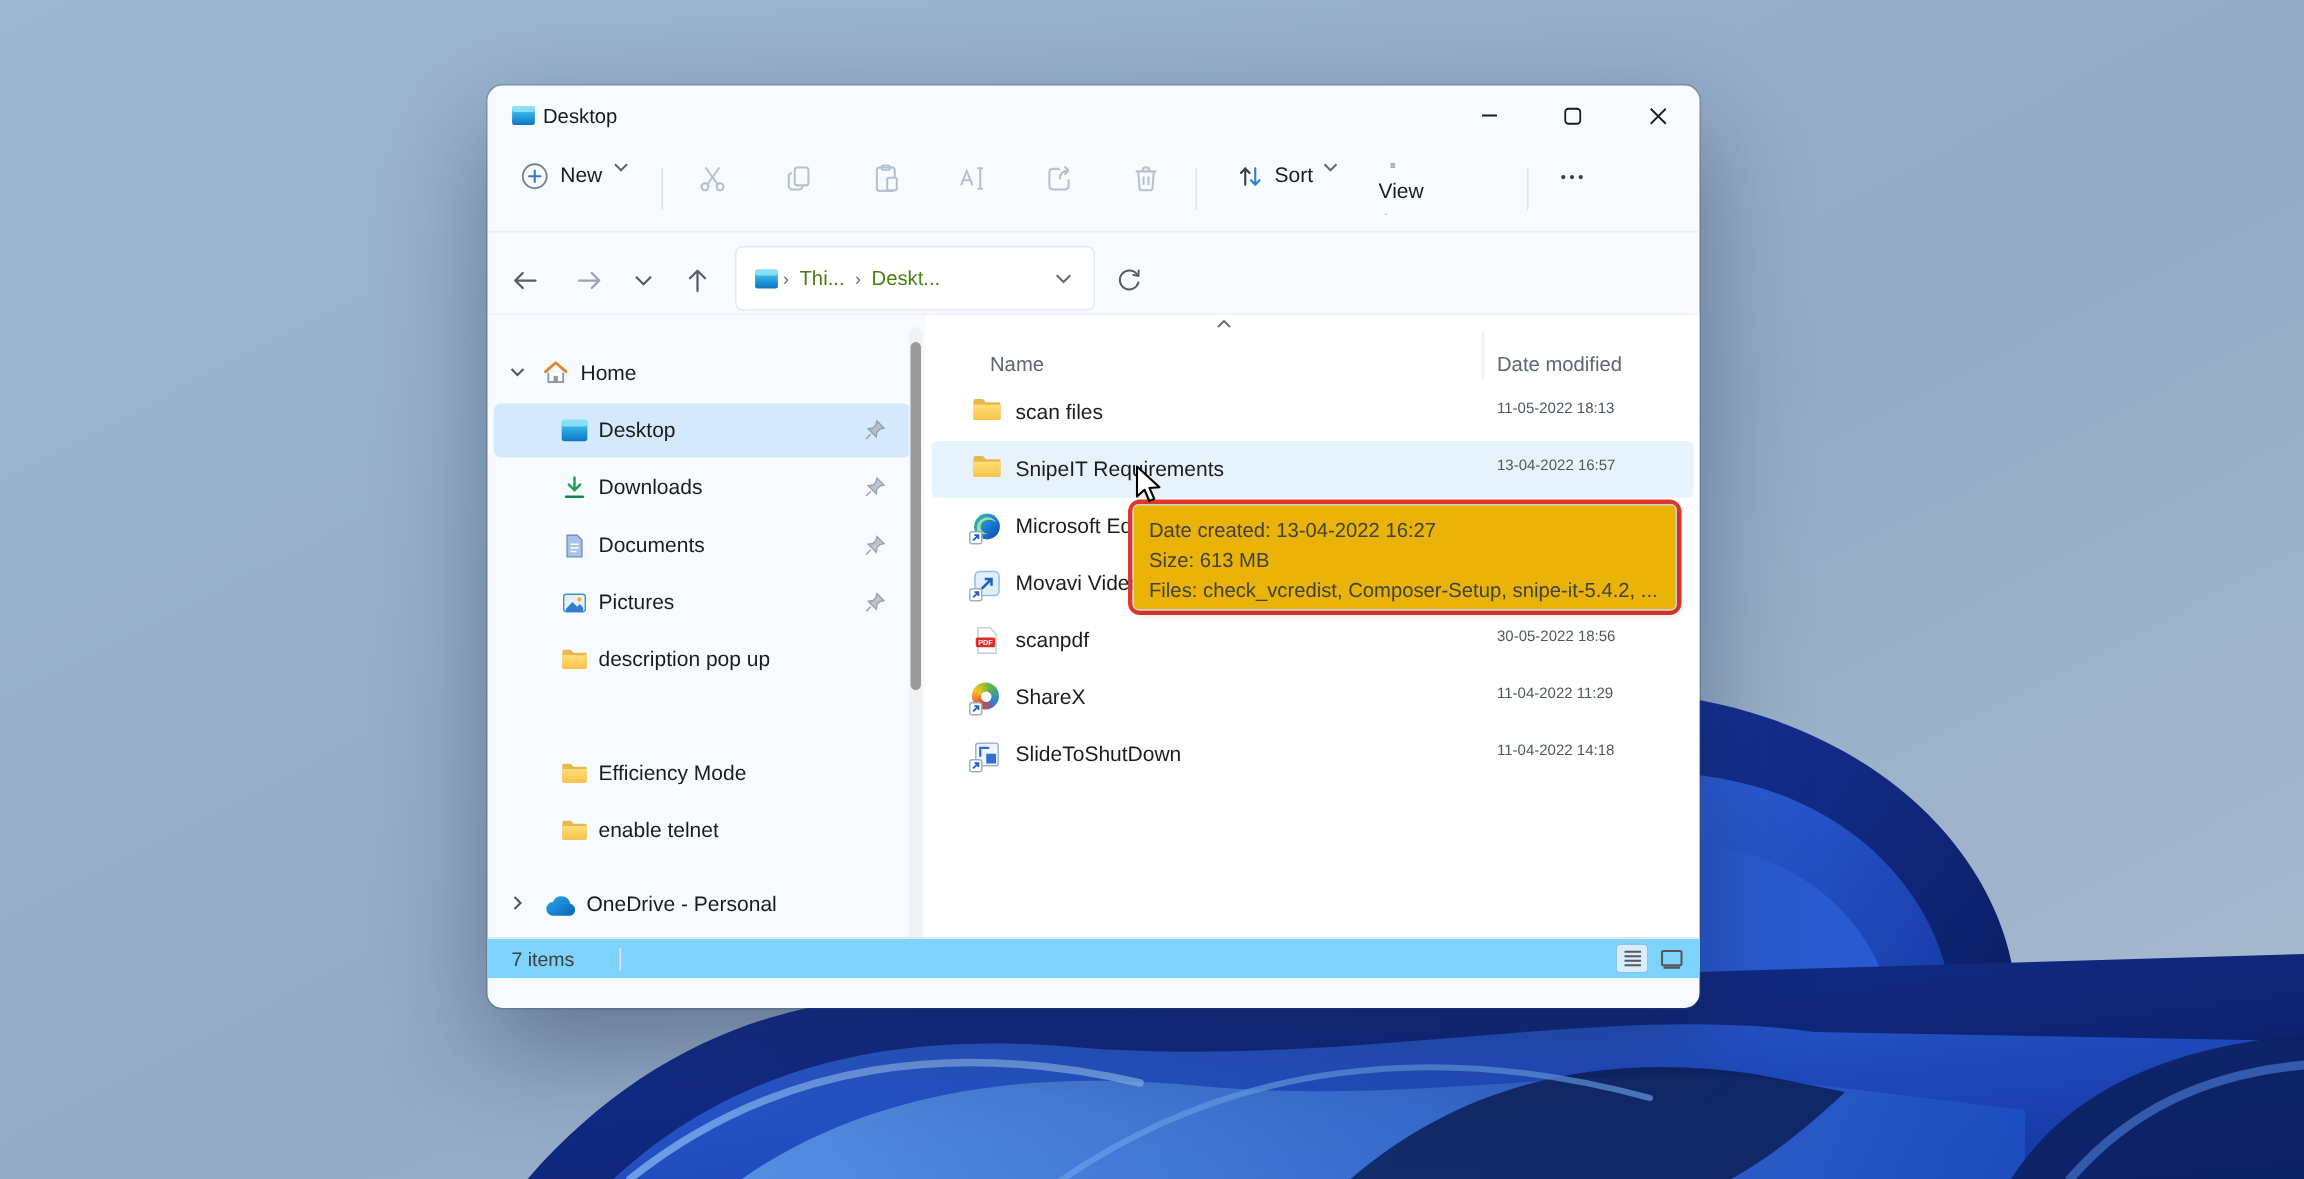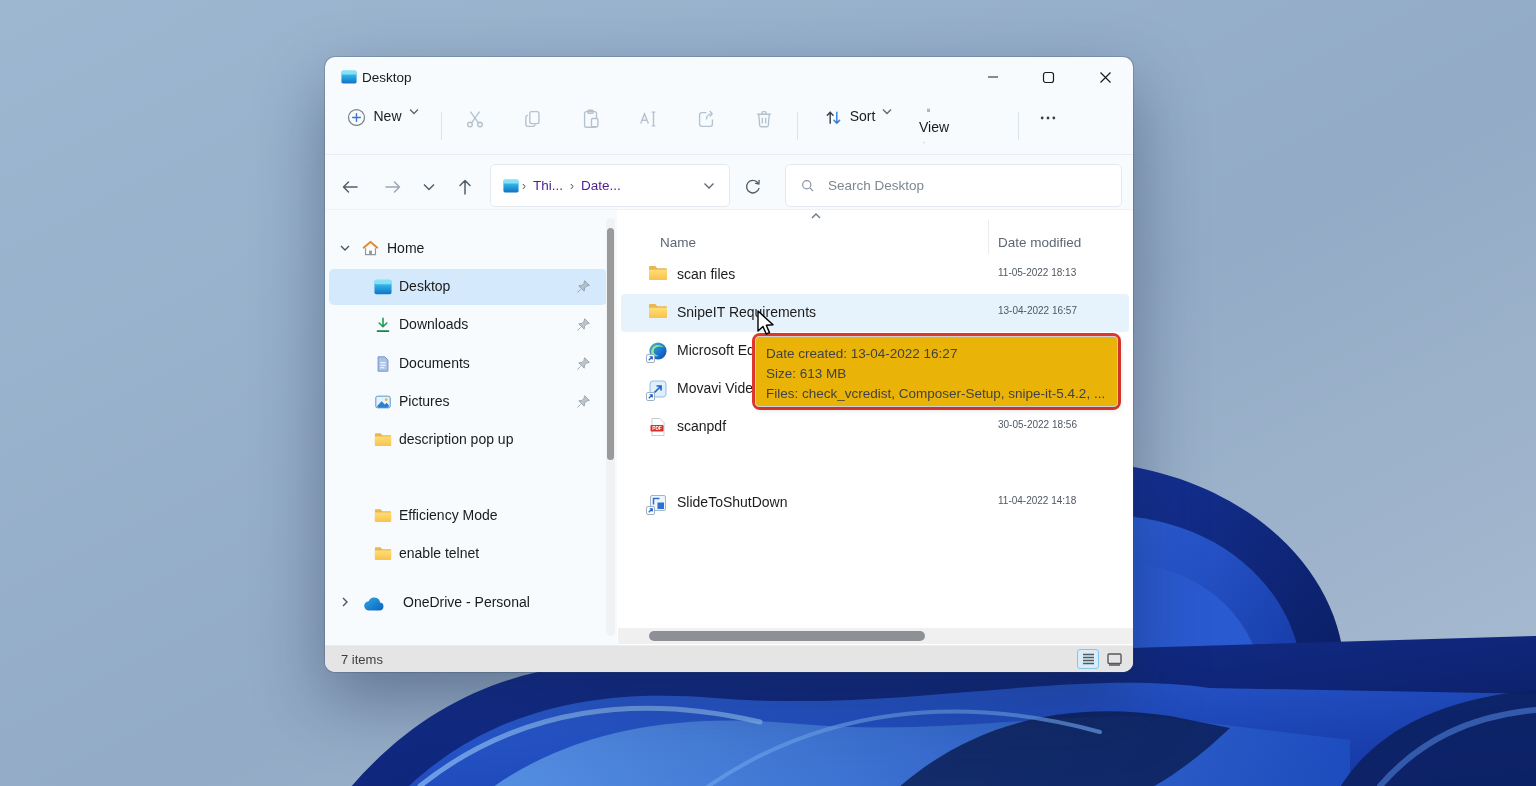--- a/index.html
+++ b/index.html
@@ -27,21 +27,21 @@
   .toolbar { left:0; top:40px; width:808px; height:58px; }
   .tb-divider { top:15px; width:1px; height:28px; background:#dde3ea; }
   .tb-btn { top:11px; height:36px; border:none; background:transparent; border-radius:5px; display:flex; align-items:flex-start; justify-content:center; gap:7px; font-size:14px; color:#1b1b1b; font-family:"Liberation Sans",sans-serif; }
   .tb-iconbtn { width:36px; }
   .toolbar-sep-line { left:0; top:97px; width:808px; height:1px; background:#e8edf3; }
 
   
   .navrow { left:0; top:98px; width:808px; height:55px; }
   .nav-btn { top:16px; width:32px; height:32px; border:none; background:transparent; border-radius:5px; display:flex; align-items:center; justify-content:center; }
   .crumb-box { left:165px; top:9px; width:240px; height:43px; background:#ffffff; border:1px solid #e4e9ef; border-radius:5px; display:flex; align-items:center; padding:0 14px 0 12px; }
-  .crumb-text { font-size:13.5px; color:#4c1d95; margin:0 4px; white-space:nowrap; }
+  .crumb-text { font-size:13.5px; color:#4d7c0f; margin:0 4px; white-space:nowrap; }
   .crumb-sep { color:#5f6a76; font-size:12px; margin:0 3px; }
   .search-box { left:460px; top:9px; width:337px; height:43px; background:#ffffff; border:1px solid #e4e9ef; border-radius:5px; display:flex; align-items:center; padding:0 12px 0 14px; }
   .search-box input { border:none; outline:none; flex:1; margin-left:13px; font-size:13.5px; color:#333; font-family:"Liberation Sans",sans-serif; background:transparent; }
   .search-box input::placeholder { color:#7d8791; }
 
   
   .content-sep { left:0; top:152px; width:808px; height:1px; background:#eef2f6; }
 
   
   .sidebar { left:0; top:153px; width:292px; height:435px; }
@@ -69,21 +69,21 @@
   
   .red-annotation { left:427px; top:276px; width:369px; height:77px; border:3px solid #e0382d; border-radius:8px; z-index:6; }
   .tooltip { position:absolute; left:0; top:0; right:0; bottom:0; background:#eab308; border:1px solid #cfcfcf; border-radius:4px; padding:7px 10px; box-shadow:2px 3px 6px rgba(0,0,0,.12); }
   .tooltip div { font-size:13.5px; line-height:20px; color:#424242; white-space:nowrap; overflow:hidden; }
 
   
   .h-scroll-track { left:293px; top:571px; width:515px; height:16px; background:#f0f0f0; }
   .h-scroll-thumb { left:31px; top:3px; width:276px; height:10px; background:#8d9196; border-radius:5px; }
 
   
-  .statusbar { left:0; top:588px; width:876px; height:27px; background:#e5e5e5; border-top:1px solid #ececec; }
+  .statusbar { left:0; top:568px; width:876px; height:27px; background:#7dd3fc; border-top:1px solid #ececec; }
   .status-text { left:16px; top:6px; font-size:13px; color:#3d3d3d; }
   .status-divider { left:88px; top:6px; width:1px; height:15px; background:#e4e4e4; }
   .view-toggle { top:3px; width:22px; height:20px; border:1px solid transparent; background:transparent; border-radius:3px; display:flex; align-items:center; justify-content:center; }
   .view-toggle.active { background:#d9ecf9; border-color:#84c6ee; }
 
   .cursor { z-index:9; }
   svg { display:block; }
 </style>
 </head>
 <body>
@@ -281,42 +281,35 @@
     <div class="abs crumb-box">
       <span>
         <svg width="16" height="14" viewBox="0 0 20 17">
             <rect x="0.5" y="0.5" width="19" height="16" rx="2" fill="url(#dskG)"></rect>
             <rect x="0.5" y="0.5" width="19" height="5" rx="2" fill="#8fe5f7" opacity=".85"></rect>
           </svg>
       </span>
       <span class="crumb-sep">›</span>
       <span class="crumb-text">Thi...</span>
       <span class="crumb-sep">›</span>
-      <span class="crumb-text">Date...</span>
+      <span class="crumb-text">Deskt...</span>
       <span style="margin-left:auto;">
         <svg width="12" height="8" viewBox="0 0 12 8" fill="none" stroke="#5c6670" stroke-width="1.3">
             <path d="M1.5 1.5 l4.5 4.5 4.5-4.5"></path>
           </svg>
       </span>
     </div>
 
     <button class="abs nav-btn" style="left:412px;">
       <svg width="18" height="18" viewBox="0 0 20 20" fill="none" stroke="#545e69" stroke-width="1.5" stroke-linecap="round">
           <path d="M16.6 11.5 a7 7 0 1 1 -1.2-6.2"></path>
           <path d="M16.8 2.6 l-.2 4 -3.8-.6"></path>
         </svg>
     </button>
 
-    <div class="abs search-box">
-      <svg width="15" height="15" viewBox="0 0 20 20" fill="none" stroke="#8b97a3" stroke-width="1.6">
-          <circle cx="9" cy="9" r="5.5"></circle>
-          <path d="M13.3 13.3 L17.5 17.5"></path>
-        </svg>
-      <input type="text" placeholder="Search Desktop" style="">
-    </div>
   </div>
   <div class="abs content-sep"></div>
 
   <div class="abs sidebar">
 
     <div class="abs side-item" style="top:21px;">
       <span class="side-chevron">
           <svg width="14" height="14" viewBox="0 0 14 14" fill="none" stroke="#4d565f" stroke-width="1.4">
             <path d="M3 5 l4 4 4-4"></path>
           </svg>
@@ -431,21 +424,21 @@
       <span class="side-chevron">
           <svg width="14" height="14" viewBox="0 0 14 14" fill="none" stroke="#4d565f" stroke-width="1.4">
             <path d="M5 3 l4 4 -4 4"></path>
           </svg>
         </span>
       <span class="abs" style="left:34px; top:12px;">
         <svg width="22" height="14" viewBox="0 0 22 14">
             <path d="M6 13.5 h10.5 a4 4 0 0 0 .6-7.95 A6 6 0 0 0 5.6 4.3 4.6 4.6 0 0 0 6 13.5 Z" fill="url(#cloudG)"></path>
           </svg>
       </span>
-      <span class="side-label" style="left:62px;margin-left:12px;">OneDrive - Personal</span>
+      <span class="side-label" style="left:62px;">OneDrive - Personal</span>
     </div>
 
     <div class="abs side-scroll-track">
       <div class="abs side-scroll-thumb"></div>
     </div>
   </div>
 
   <div class="abs filepane">
     <span class="abs sort-caret">
       <svg width="12" height="8" viewBox="0 0 12 8" fill="none" stroke="#6a7480" stroke-width="1.3">
@@ -515,20 +508,34 @@
         <svg width="20" height="20" viewBox="0 0 20 20">
             <path d="M4 1.5 h8 l4 4 V18.5 H4 Z" fill="#ffffff" stroke="#c6cdd4"></path>
             <rect x="2.5" y="8" width="13" height="6.5" rx="1.2" fill="#d93025"></rect>
             <text x="9" y="12.9" font-size="4.8" fill="#ffffff" text-anchor="middle" font-family="Liberation Sans, sans-serif" font-weight="bold">PDF</text>
           </svg>
       </span>
       <span class="row-name">scanpdf</span>
       <span class="row-date">30-05-2022 18:56</span>
     </div>
 
+    <div class="abs file-row" style="top:236px;">
+      <span class="row-icon">
+        <span style="display:block; width:18px; height:18px; border-radius:50%; background:conic-gradient(from 210deg, #e23c3c, #f6c51d 90deg, #57b949 180deg, #2e7fd4 270deg, #e23c3c 360deg); position:relative;">
+          <span style="position:absolute; left:5.5px; top:5.5px; width:7px; height:7px; background:#fff; border-radius:50%;"></span>
+        </span>
+        <span class="shortcut-badge">
+            <svg width="7" height="7" viewBox="0 0 8 8" fill="none" stroke="#1d5fd0" stroke-width="1.4">
+              <path d="M2 6 L6 2 M3 2 h3 v3"></path>
+            </svg>
+          </span>
+      </span>
+      <span class="row-name">ShareX</span>
+      <span class="row-date">11-04-2022 11:29</span>
+    </div>
 
     <div class="abs file-row" style="top:274px;">
       <span class="row-icon">
         <svg width="20" height="20" viewBox="0 0 20 20">
             <rect x="2.5" y="2.5" width="15" height="15" rx="1.5" fill="#eef5fb" stroke="#9fb6c9"></rect>
             <rect x="9.5" y="9.5" width="6.5" height="6.5" fill="#2e6fd0"></rect>
             <path d="M5.5 11.5 V5.5 H11.5" fill="none" stroke="#2e6fd0" stroke-width="1.5"></path>
           </svg>
         <span class="shortcut-badge">
             <svg width="7" height="7" viewBox="0 0 8 8" fill="none" stroke="#1d5fd0" stroke-width="1.4">

